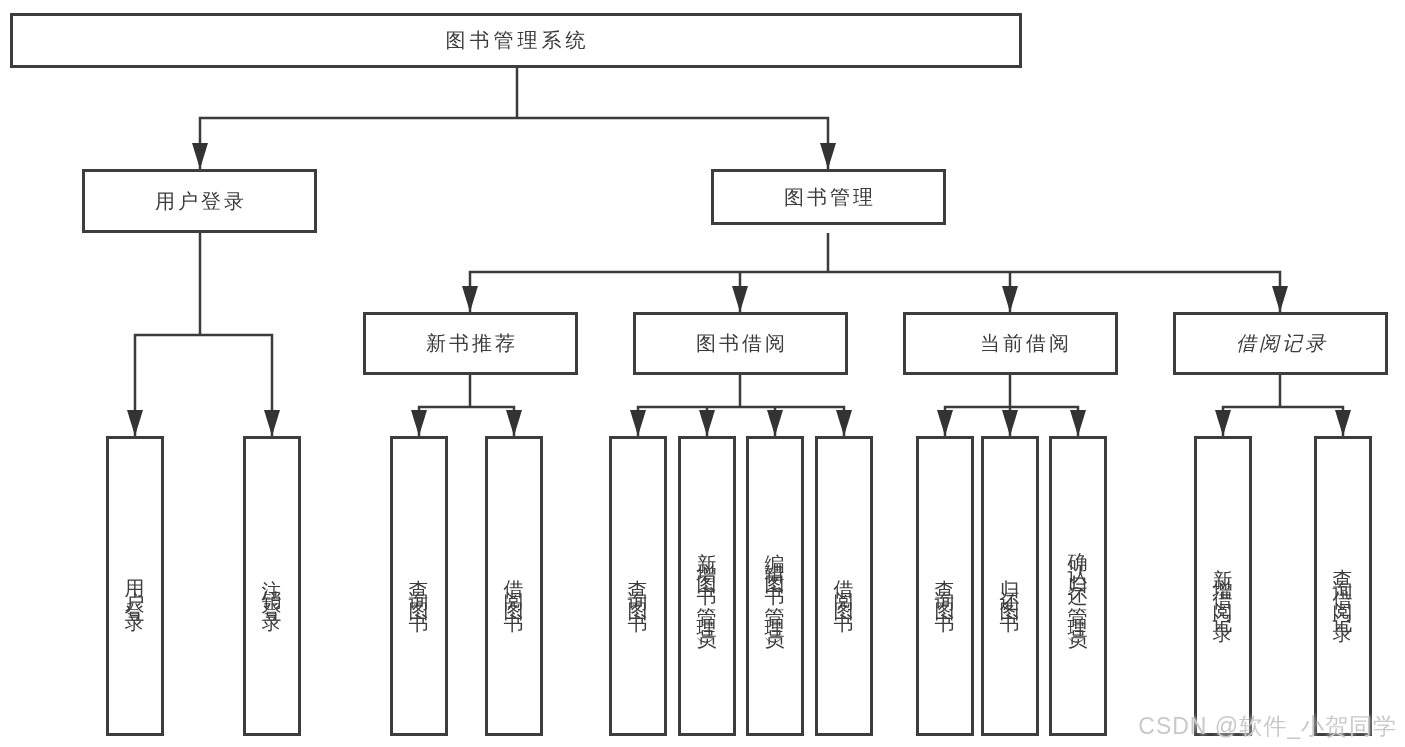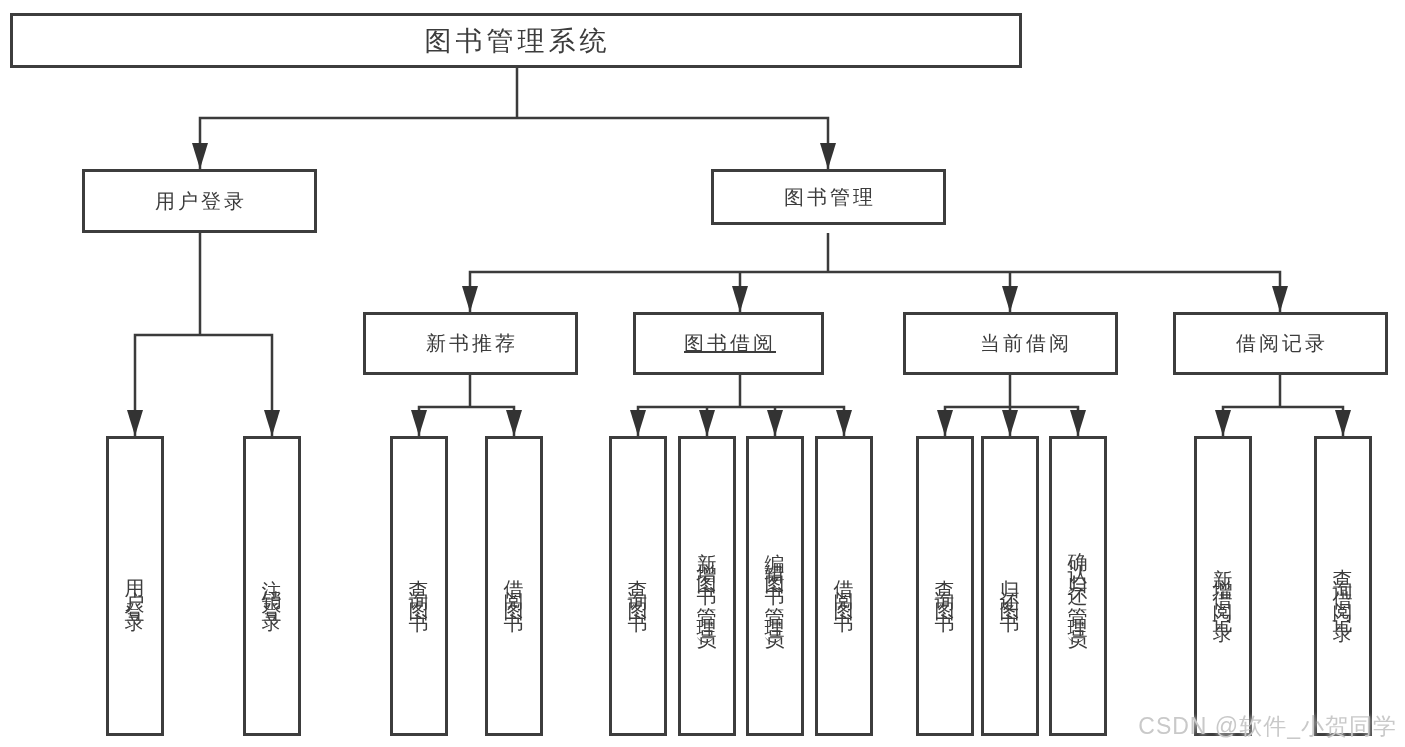--- a/index.html
+++ b/index.html
@@ -24,21 +24,21 @@
     color: #3c3c3c;
     display: flex;
     align-items: center;
     justify-content: center;
     z-index: 1;
     font-size: 20px;
     letter-spacing: 3px;
     text-indent: 3px;
     white-space: nowrap;
   }
-  .node.root { font-size: 27px; letter-spacing: 4px; }
+  .node.root { font-size: 20px; letter-spacing: 4px; }
   .node.leaf {
     letter-spacing: 0;
     text-indent: 0;
   }
   .node.leaf span {
     writing-mode: vertical-lr;
     text-orientation: mixed;
     font-size: 20px;
     line-height: 1;
     letter-spacing: 11px;
@@ -101,27 +101,27 @@
   <div class="node" style="left:82px; top:169px; width:235px; height:64px;">
     <span>用户登录</span>
   </div>
   <div class="node" style="left:711px; top:169px; width:235px; height:56px;">
     <span>图书管理</span>
   </div>
 
   <div class="node" style="left:363px; top:312px; width:215px; height:63px;font-family:Liberation Mono, monospace;">
     <span>新书推荐</span>
   </div>
-  <div class="node" style="left:633px; top:312px; width:191px; height:63px;text-decoration:underline;">
+  <div class="node" style="left:633px; top:312px; width:215px; height:63px;">
     <span>图书借阅</span>
   </div>
   <div class="node" style="left:903px; top:312px; width:215px; height:63px;padding-left:28px;">
     <span>当前借阅</span>
   </div>
-  <div class="node" style="left:1173px; top:312px; width:215px; height:63px;">
+  <div class="node" style="left:1173px; top:312px; width:215px; height:63px;font-style:italic;">
     <span>借阅记录</span>
   </div>
 
   <div class="node leaf" style="left:106px; top:436px; width:58px; height:300px;">
     <span>用户登录</span>
   </div>
   <div class="node leaf" style="left:243px; top:436px; width:58px; height:300px;">
     <span>注销登录</span>
   </div>
 

